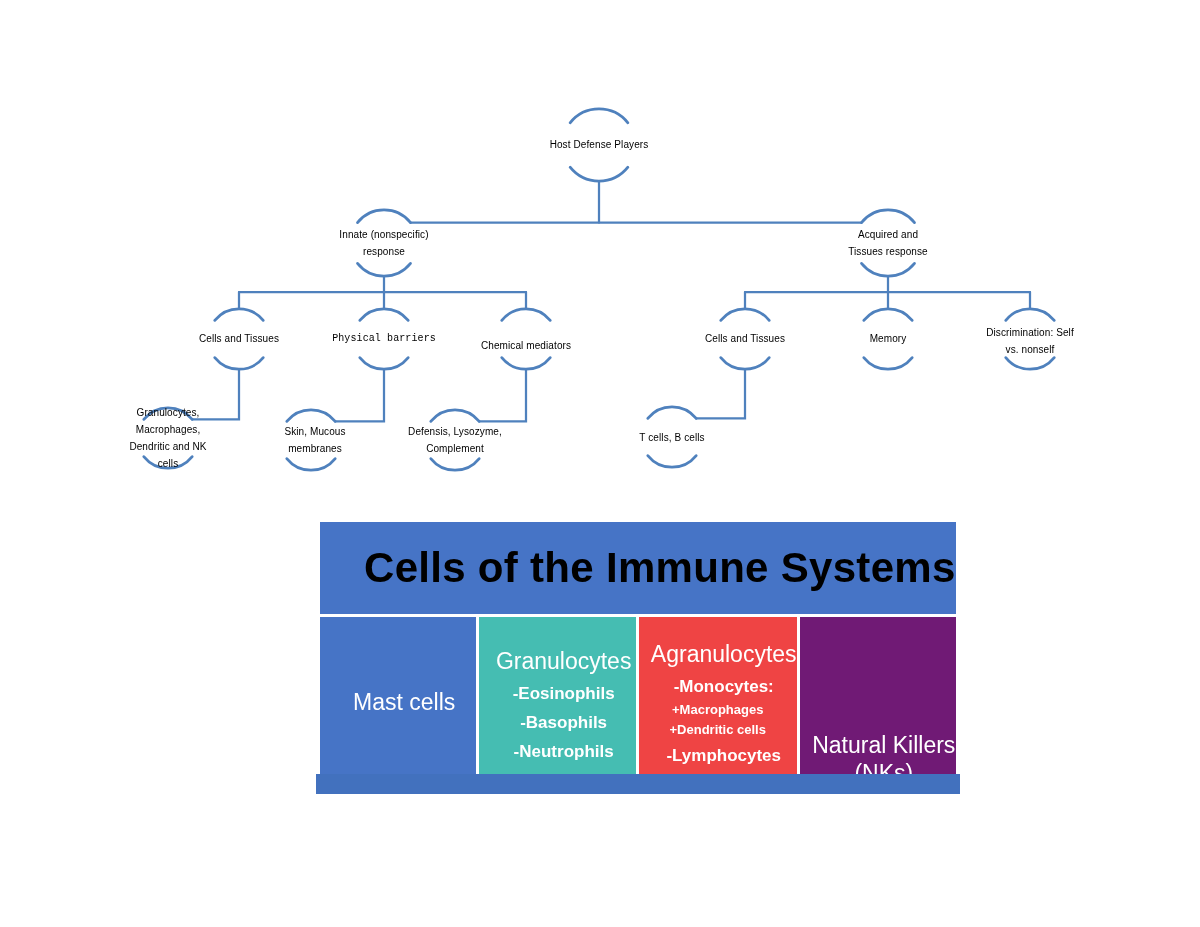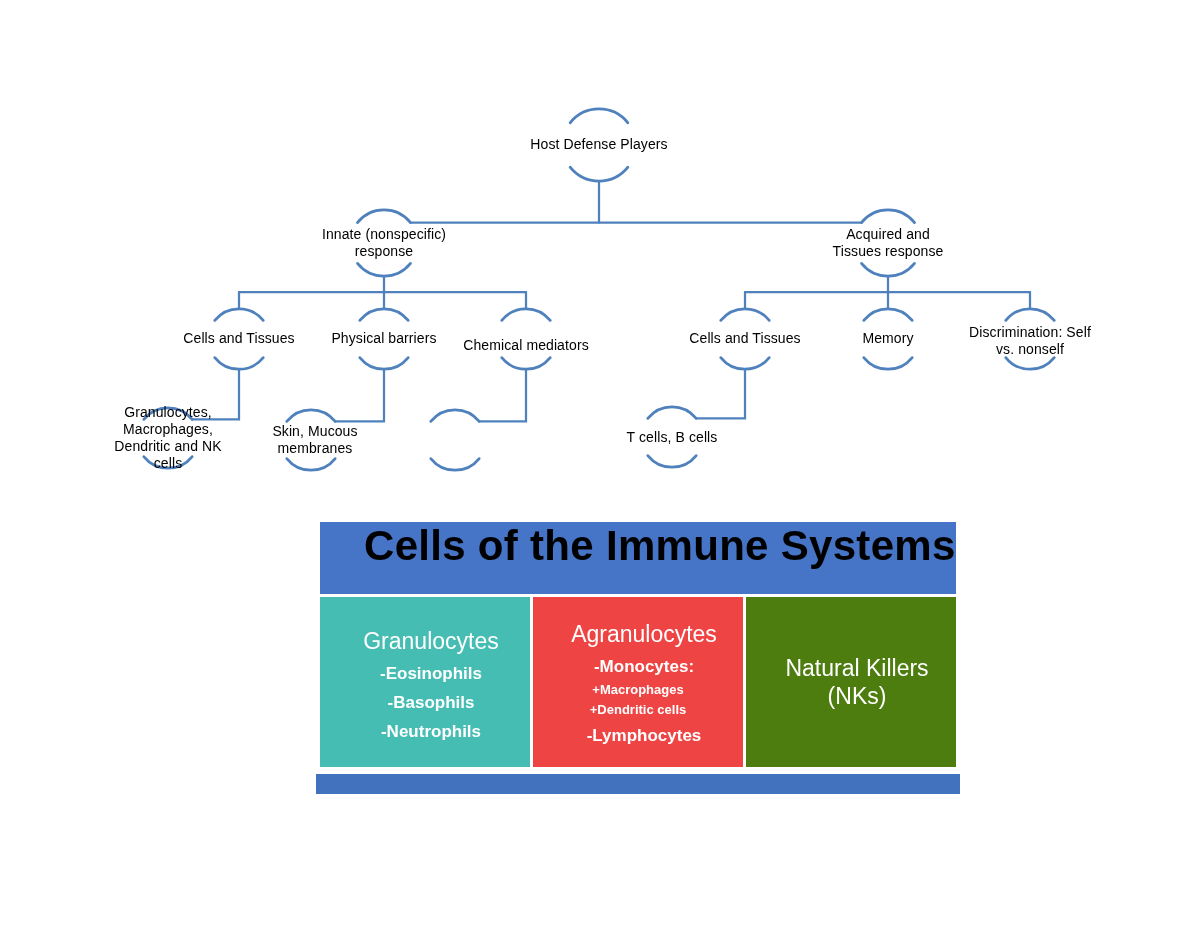--- a/index.html
+++ b/index.html
@@ -4,36 +4,36 @@
 <style>
   html,body{margin:0;padding:0;}
   body{
     width:1200px;height:927px;background:#ffffff;position:relative;
     font-family:"Liberation Sans", sans-serif;overflow:hidden;
   }
   .stage{position:absolute;left:0;top:0;width:1200px;height:927px;}
   svg.tree{position:absolute;left:0;top:0;}
   .node-label{
     position:absolute;width:150px;text-align:center;
-    font-size:14px;line-height:17px;color:#000;
+    font-size:10px;line-height:17px;color:#000;
     white-space:pre-line;letter-spacing:0.1px;
   }
   
   .imm{position:absolute;left:320px;top:522px;width:636px;}
   .imm-title-bar{
-    height:72px;background:#4674C6;display:flex;
+    height:92px;background:#4674C6;display:flex;align-items:center;
     padding-left:44px;box-sizing:border-box;
   }
   .imm-title{font-size:42px;font-weight:600;color:#000;letter-spacing:0.3px;}
   .imm-cols{display:flex;gap:3px;margin-top:3px;height:170px;}
   .imm-col{flex:1;color:#fff;text-align:center;box-sizing:border-box;}
   .col-mast{background:#4674C6;display:flex;align-items:center;justify-content:center;}
   .col-gran{background:#45BDB2;padding-top:30px;}
   .col-agran{background:#ef4444;padding-top:23px;}
-  .col-nk{background:#4d7c0f;display:flex;align-items:center;justify-content:center;}
+  .col-nk{background:#701a75;display:flex;align-items:flex-end;justify-content:center;}
   .imm-heading{font-size:23px;line-height:28px;white-space:pre-line;padding-left:12px;}
   .item-bold{font-size:17px;font-weight:bold;margin-top:9px;padding-left:12px;}
   .item-small{font-size:13px;font-weight:600;margin-top:5px;}
   .imm-footer{
     position:absolute;left:-4px;top:252px;width:644px;height:20px;background:#4271BE;
   }
 </style>
 </head>
 <body>
 
@@ -113,40 +113,45 @@
       </g>
     </g>
   </svg>
 
   <div class="node-label" style="left:524px;top:136px;">Host Defense Players</div>
   <div class="node-label" style="left:309px;top:226px;text-align:center;">Innate (nonspecific)
 response</div>
   <div class="node-label" style="left:813px;top:226px;">Acquired and
 Tissues response</div>
   <div class="node-label" style="left:164px;top:330px;">Cells and Tissues</div>
-  <div class="node-label" style="left:309px;top:330px;">Physical barriers</div>
+  <div class="node-label" style="left:309px;top:330px;font-family:Liberation Mono, monospace;">Physical barriers</div>
   <div class="node-label" style="left:451px;top:337px;">Chemical mediators</div>
   <div class="node-label" style="left:670px;top:330px;">Cells and Tissues</div>
   <div class="node-label" style="left:813px;top:330px;">Memory</div>
   <div class="node-label" style="left:955px;top:324px;">Discrimination: Self
 vs. nonself</div>
   <div class="node-label" style="left:93px;top:404px;">Granulocytes,
 Macrophages,
 Dendritic and NK
 cells</div>
   <div class="node-label" style="left:240px;top:423px;">Skin, Mucous
 membranes</div>
+  <div class="node-label" style="left:380px;top:423px;">Defensis, Lysozyme,
+Complement</div>
   <div class="node-label" style="left:597px;top:429px;">T cells, B cells</div>
 
   <div class="imm">
     <div class="imm-title-bar">
       <span class="imm-title">Cells of the Immune Systems</span>
     </div>
     <div class="imm-cols">
 
+      <div class="imm-col col-mast">
+        <div class="imm-heading">Mast cells</div>
+      </div>
 
       <div class="imm-col col-gran">
         <div class="imm-heading">Granulocytes</div>
         <div class="item-bold">-Eosinophils</div>
         <div class="item-bold">-Basophils</div>
         <div class="item-bold">-Neutrophils</div>
       </div>
 
       <div class="imm-col col-agran">
         <div class="imm-heading">Agranulocytes</div>

